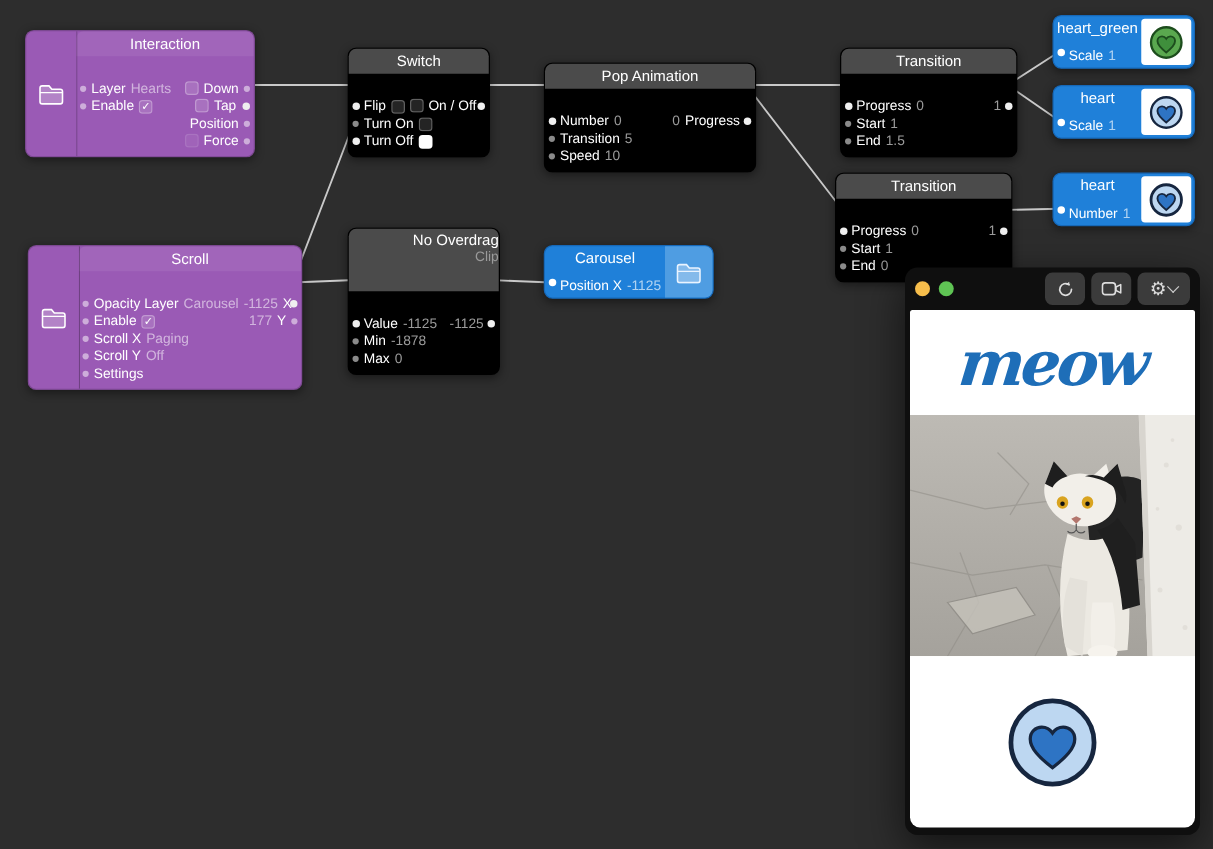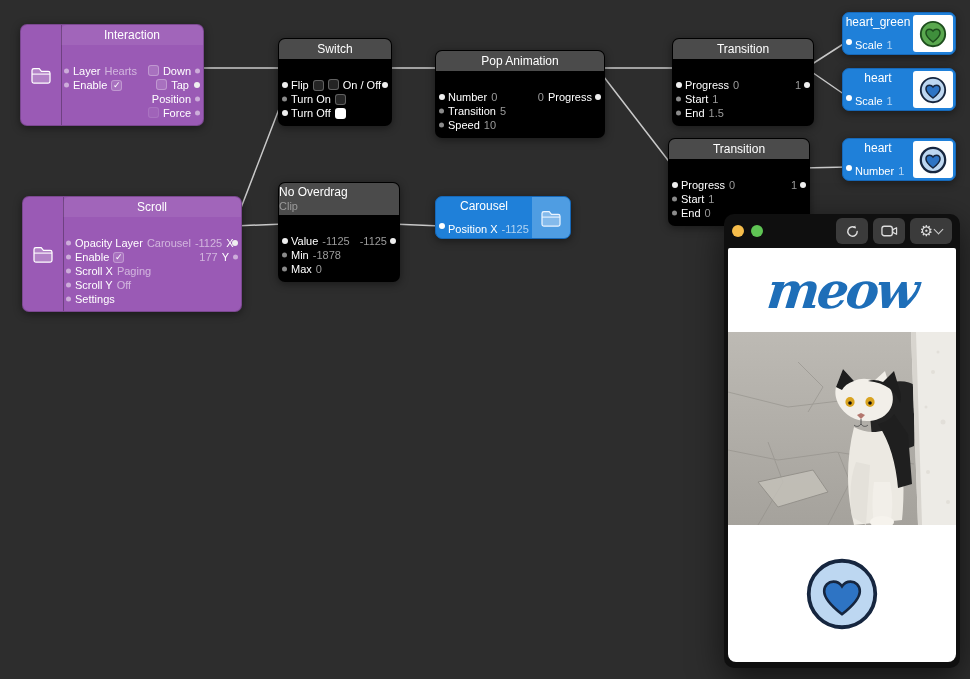--- a/index.html
+++ b/index.html
@@ -8,21 +8,21 @@
   #canvas{position:absolute;inset:0;}
   #wires{position:absolute;inset:0;pointer-events:none;z-index:1;}
   .node{position:absolute;border-radius:7px;color:#fff;z-index:2;
         box-shadow:0 2px 8px rgba(0,0,0,.45);font-size:11px;font-weight:normal;}
   .gray{background:#000000;border:1px solid rgba(0,0,0,.35);}
   .gray .hd{background:#4b4b4b;}
   .purple{background:#9a5ab5;border:1px solid rgba(0,0,0,.2);}
   .purple .hd{background:rgba(255,255,255,.07);}
   .blue{background:#1f80d9;border:1px solid #12遺66b8;border:1px solid #1668b8;}
   .hd{height:20px;line-height:20px;text-align:center;font-size:12px;border-radius:6px 6px 0 0;}
-  .hd2{background:#4b4b4b;border-radius:6px 6px 0 0;padding:2px 0 3px;text-align:left;}
+  .hd2{background:#4b4b4b;border-radius:6px 6px 0 0;padding:2px 0 21px;text-align:right;}
   .hd2 .t1{font-size:12px;line-height:15px;}
   .hd2 .t2{font-size:11px;line-height:12px;color:#9b9b9b;}
   .rows{padding:3px 0 5px;margin-top:16px;}
   .row{position:relative;display:flex;align-items:center;height:14px;padding:0 12px;gap:4px;}
   .lbl{white-space:nowrap;}
   .val{color:#9b9b9b;white-space:nowrap;}
   .purple .val{color:rgba(255,255,255,.55);}
   .blue .val{color:rgba(255,255,255,.65);}
   .rgt{margin-left:auto;display:flex;align-items:flex-start;gap:4px;}
   .pd{position:absolute;width:6px;height:6px;border-radius:50%;top:50%;transform:translateY(-50%);}

